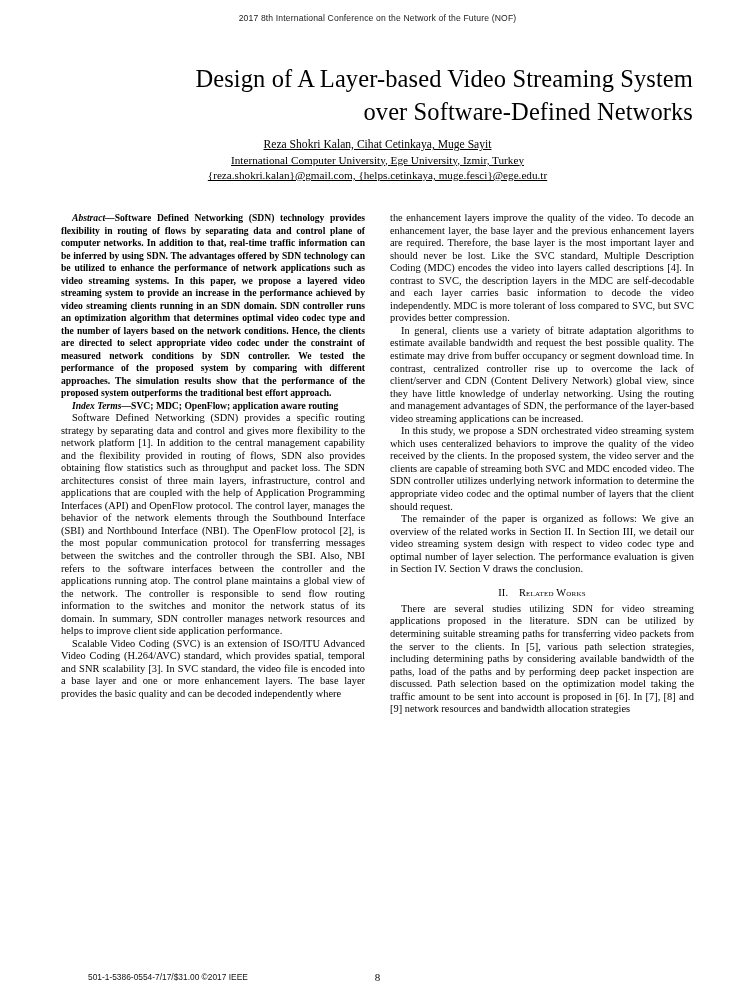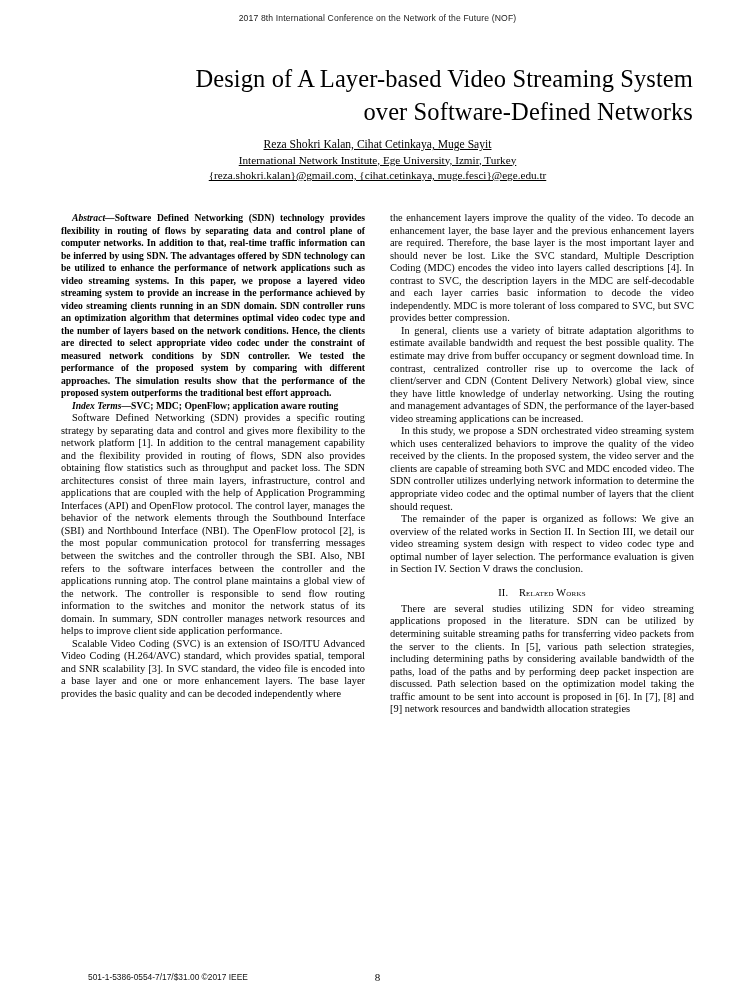--- a/index.html
+++ b/index.html
@@ -163,22 +163,22 @@
 
   <div class="title-block">
     <h1 class="paper-title">
       <span>Design of A Layer-based Video Streaming System</span><br>
       <span>over Software-Defined Networks</span>
     </h1>
   </div>
 
   <div class="authors-block">
     <div class="author-names">Reza Shokri Kalan, Cihat Cetinkaya, Muge Sayit</div>
-    <div class="author-affil">International Network Institute, Ege University, Izmir, Turkey</div>
-    <div class="author-emails">{reza.shokri.kalan}@gmail.com, {cihat.cetinkaya, muge.fesci}@ege.edu.tr</div>
+    <div class="author-affil">International Computer University, Ege University, Izmir, Turkey</div>
+    <div class="author-emails">{reza.shokri.kalan}@gmail.com, {helps.cetinkaya, muge.fesci}@ege.edu.tr</div>
   </div>
 
   <div class="columns">
 
     <div class="col">
 
       <p class="abstract"><span class="lead">Abstract—</span><span>Software Defined Networking (SDN) technology provides flexibility in routing of flows by separating data and control plane of computer networks. In addition to that, real-time traffic information can be inferred by using SDN. The advantages offered by SDN technology can be utilized to enhance the performance of network applications such as video streaming systems. In this paper, we propose a layered video streaming system to provide an increase in the performance achieved by video streaming clients running in an SDN domain. SDN controller runs an optimization algorithm that determines optimal video codec type and the number of layers based on the network conditions. Hence, the clients are directed to select appropriate video codec under the constraint of measured network conditions by SDN controller. We tested the performance of the proposed system by comparing with different approaches. The simulation results show that the performance of the proposed system outperforms the traditional best effort approach.</span></p>
 
       <p class="indexterms"><span class="lead">Index Terms—</span><span>SVC; MDC; OpenFlow; application aware routing</span></p>
 

